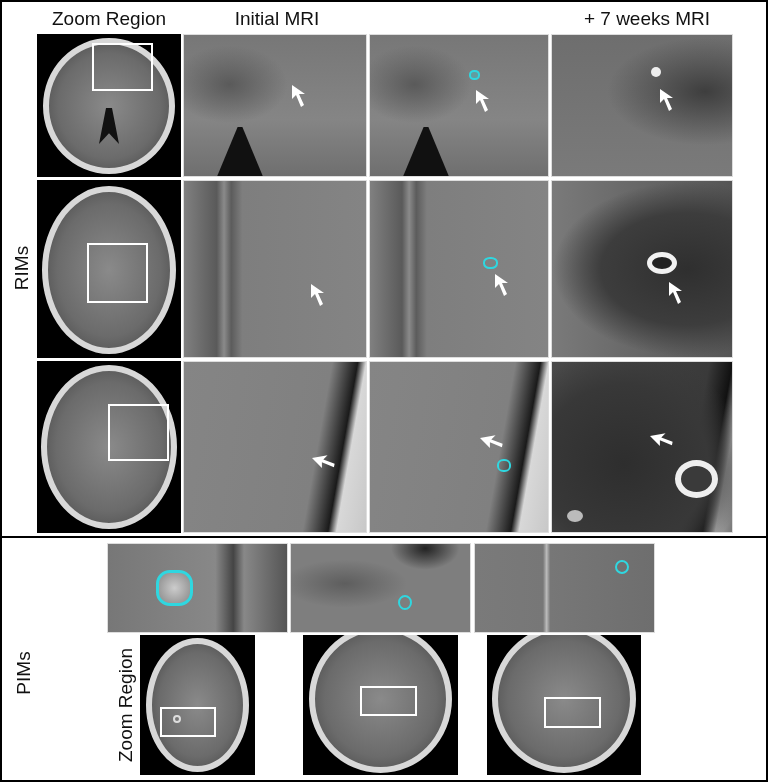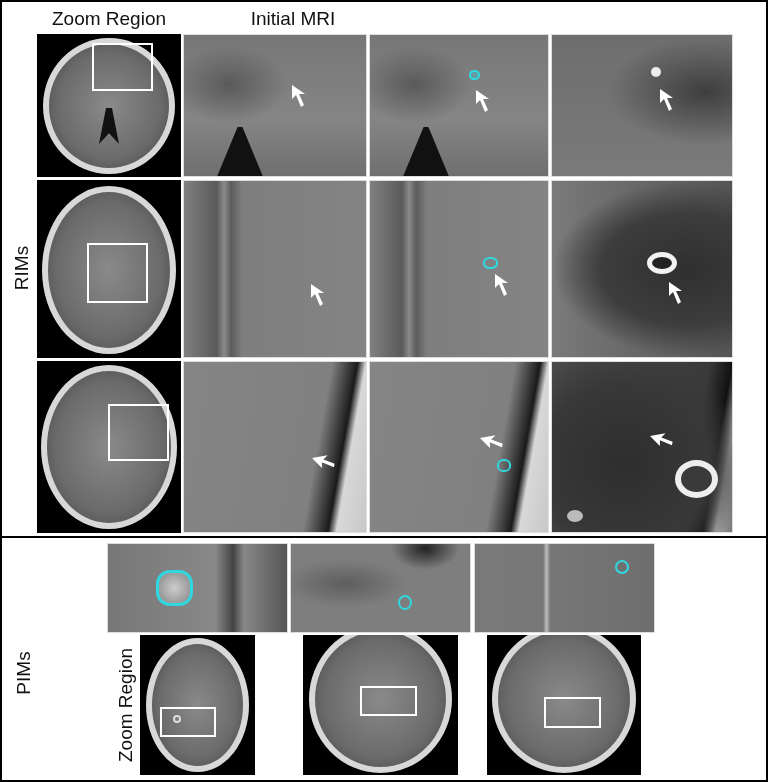--- a/index.html
+++ b/index.html
@@ -17,21 +17,22 @@
   .arrow svg { position:absolute; left:0; top:0; overflow:visible; }
   .cad { position:absolute; border:2.5px solid #2fd7e0; box-sizing:border-box; border-radius:45%; }
   .lesion { position:absolute; border-radius:50%; box-sizing:border-box; }
   .ventricle { position:absolute; background:#111; }
 </style>
 </head>
 <body>
 
 <div class="frame" style="left:0;top:0;width:768px;height:538px;">
   <div class="col-header" style="left:32px;width:150px;">Zoom Region</div>
-  <div class="col-header" style="left:216px;width:150px;">Initial MRI</div>
+  <div class="col-header" style="left:200px;width:150px;">Initial MRI</div>
+  <div class="col-header" style="left:560px;width:170px;">+ 7 weeks MRI</div>
 
   <div class="vlabel" style="left:-10px;top:255px;width:60px;">RIMs</div>
 </div>
 
 <div class="panel brain" style="left:37px;top:34px;width:144px;height:143px;">
   <div class="head" style="left:6px;top:4px;width:132px;height:136px;"></div>
   <div class="ventricle" style="left:62px;top:74px;width:20px;height:36px;clip-path:polygon(0 100%,35% 0,65% 0,100% 100%,50% 70%);"></div>
   <div class="roi-box" style="left:55px;top:9px;width:61px;height:48px;"></div>
 </div>
 <div class="panel zoom" style="left:183px;top:34px;width:184px;height:143px;">

